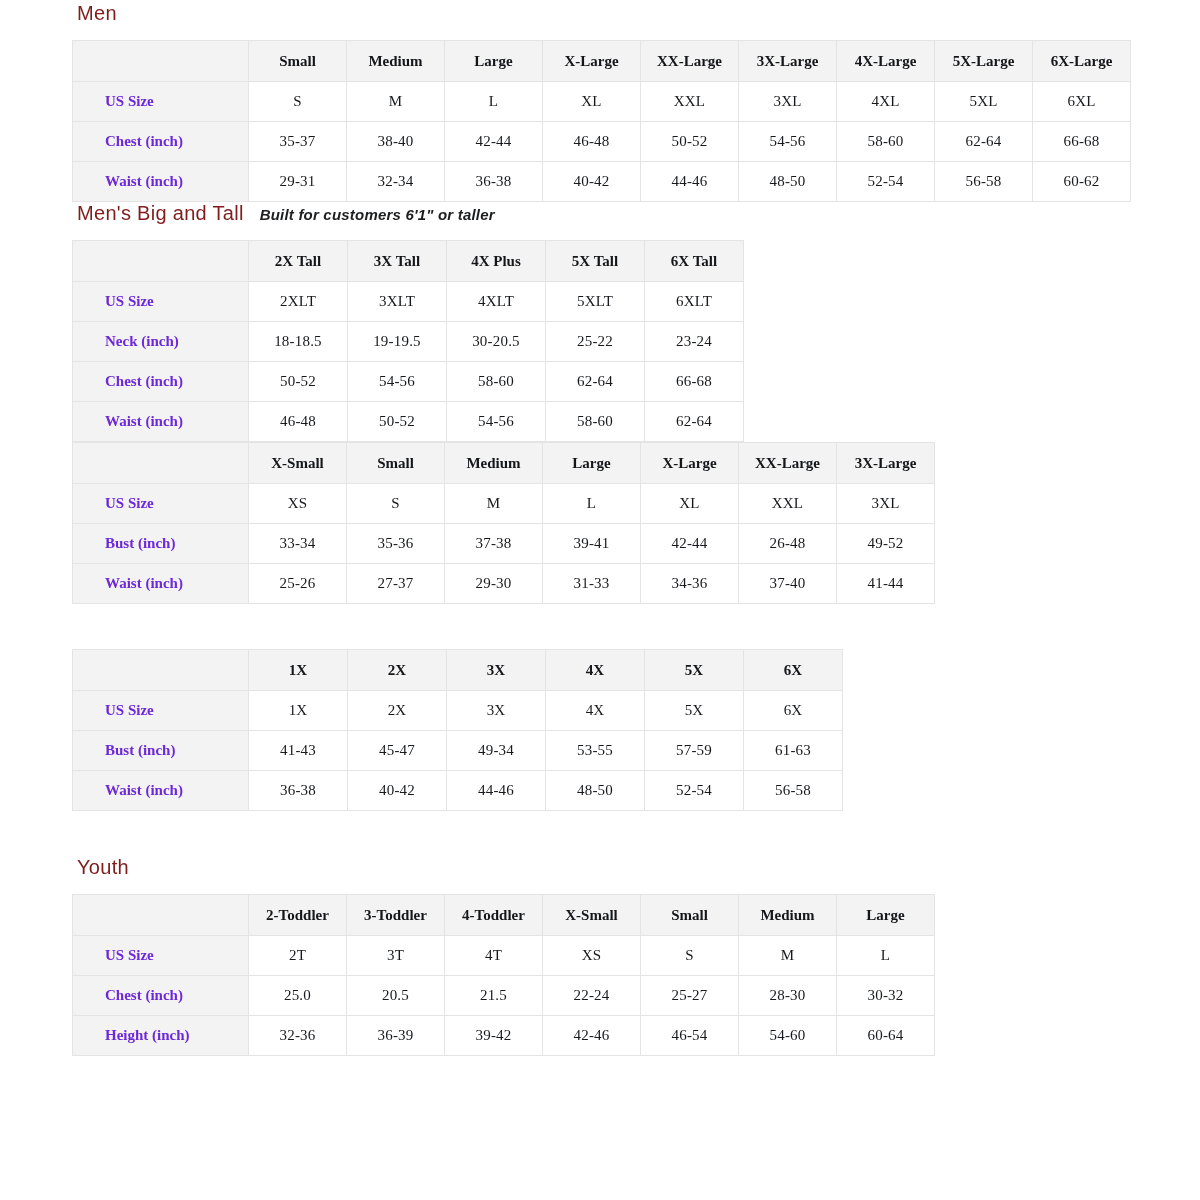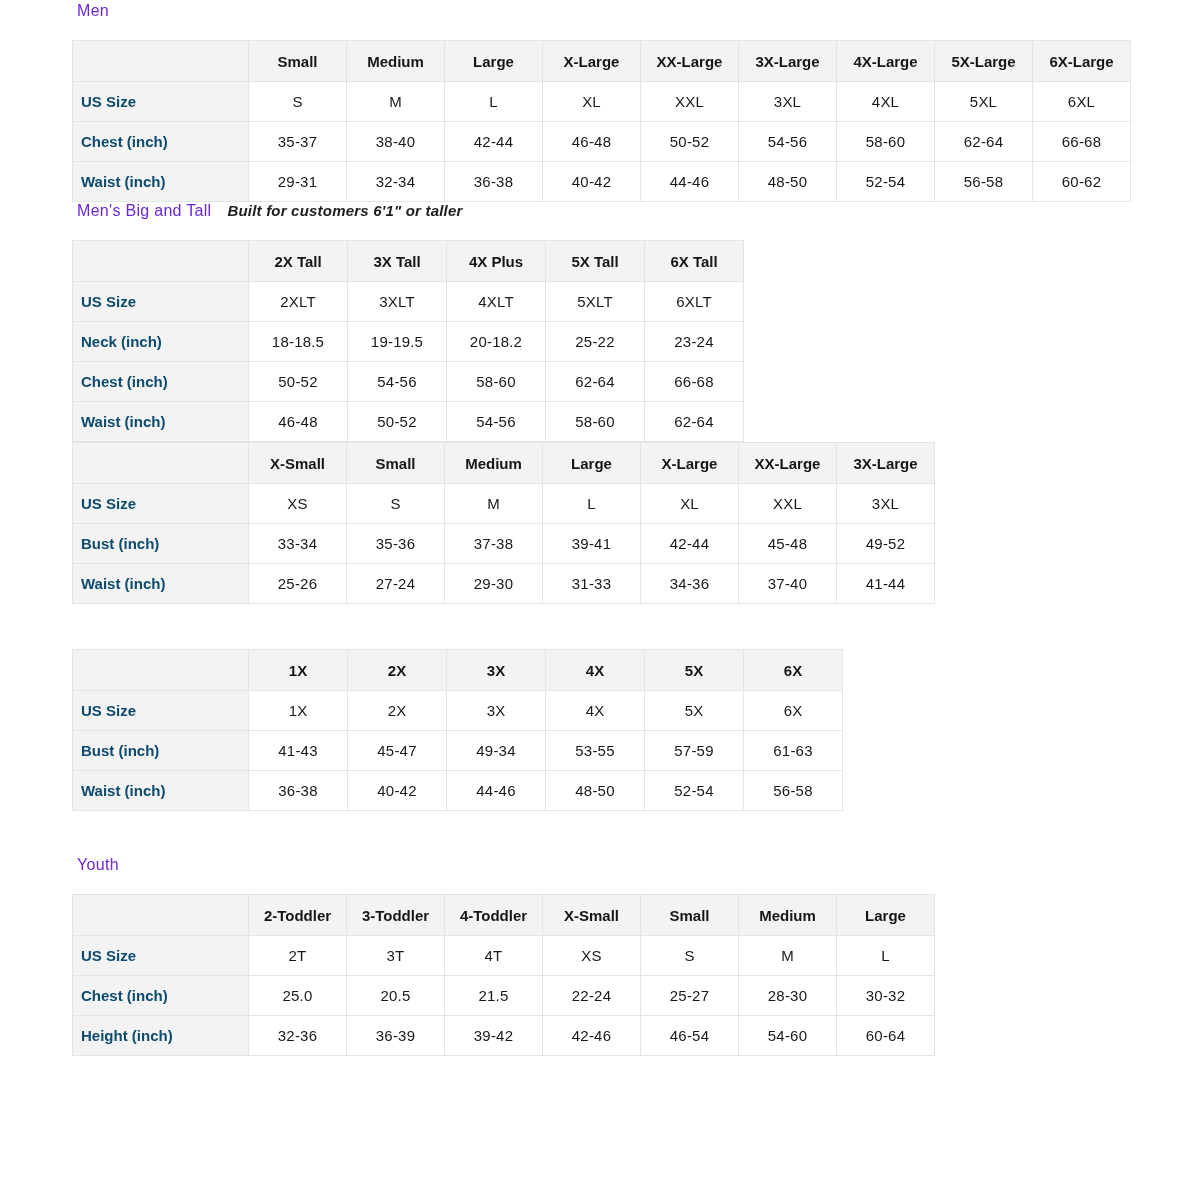--- a/index.html
+++ b/index.html
@@ -19,61 +19,62 @@
   .chart-section:nth-of-type(4),
   .chart-section:nth-of-type(5) { margin-top: 45px; }
 
   .title-row {
     display: flex;
     align-items: baseline;
     margin: 0 0 7px 5px;
     height: 31px;
   }
   .section-title {
-    font-size: 16px;
+    font-size: 20px;
     font-weight: 400;
     letter-spacing: 0.3px;
-    color: #6d28d9;
+    color: #7f1d1d;
     white-space: pre;
   }
   .section-subtitle {
     font-size: 15px;
     font-style: italic;
     font-weight: 700;
     color: #1c1e20;
     margin-left: 16px;
     letter-spacing: 0.2px;
   }
 
   table.size-table {
     border-collapse: collapse;
     table-layout: fixed;
+    font-family: Liberation Serif, serif;
   }
   .size-table th, .size-table td {
     border: 1px solid #e4e4e4;
     padding: 0;
     vertical-align: middle;
     font-size: 15px;
     height: 39px;
     overflow: hidden;
     white-space: nowrap;
   }
   .size-table thead th {
     height: 40px;
     background: #f3f3f3;
     font-weight: 700;
     text-align: center;
     color: #141619;
   }
   .size-table tbody th {
     background: #f3f3f3;
     text-align: left;
-    padding-left: 8px;
+    padding-left: 32px;
     font-weight: 700;
-    color: #0c4a6e;
+    color: #6d28d9;
   }
   .size-table tbody td {
     background: #ffffff;
     text-align: center;
     font-weight: 400;
     color: #17191c;
     letter-spacing: 0.2px;
   }
 </style>
 </head>
@@ -181,21 +182,21 @@
             <td>2XLT</td>
             <td>3XLT</td>
             <td>4XLT</td>
             <td>5XLT</td>
             <td>6XLT</td>
           </tr>
           <tr>
             <th>Neck (inch)</th>
             <td>18-18.5</td>
             <td>19-19.5</td>
-            <td>20-18.2</td>
+            <td>30-20.5</td>
             <td>25-22</td>
             <td>23-24</td>
           </tr>
           <tr>
             <th>Chest (inch)</th>
             <td>50-52</td>
             <td>54-56</td>
             <td>58-60</td>
             <td>62-64</td>
             <td>66-68</td>
@@ -246,27 +247,27 @@
             <td>XXL</td>
             <td>3XL</td>
           </tr>
           <tr>
             <th>Bust (inch)</th>
             <td>33-34</td>
             <td>35-36</td>
             <td>37-38</td>
             <td>39-41</td>
             <td>42-44</td>
-            <td>45-48</td>
+            <td>26-48</td>
             <td>49-52</td>
           </tr>
           <tr>
             <th>Waist (inch)</th>
             <td>25-26</td>
-            <td>27-24</td>
+            <td>27-37</td>
             <td>29-30</td>
             <td>31-33</td>
             <td>34-36</td>
             <td>37-40</td>
             <td>41-44</td>
           </tr>
         </tbody>
       </table>
     </section>
     <section class="chart-section">

